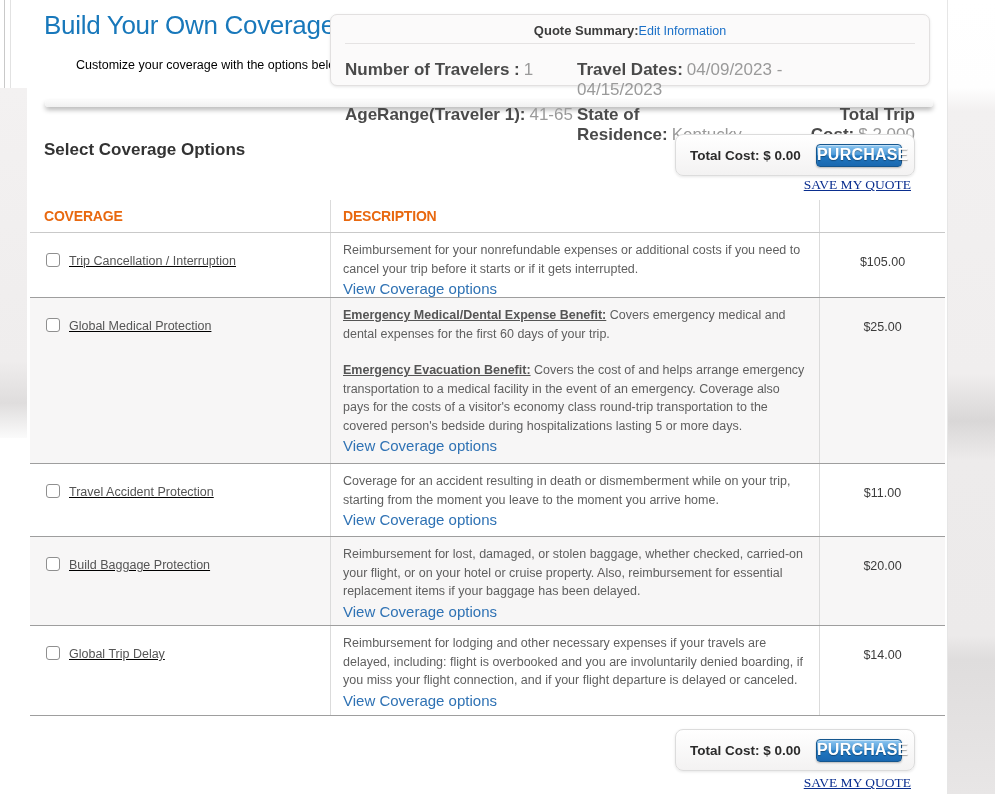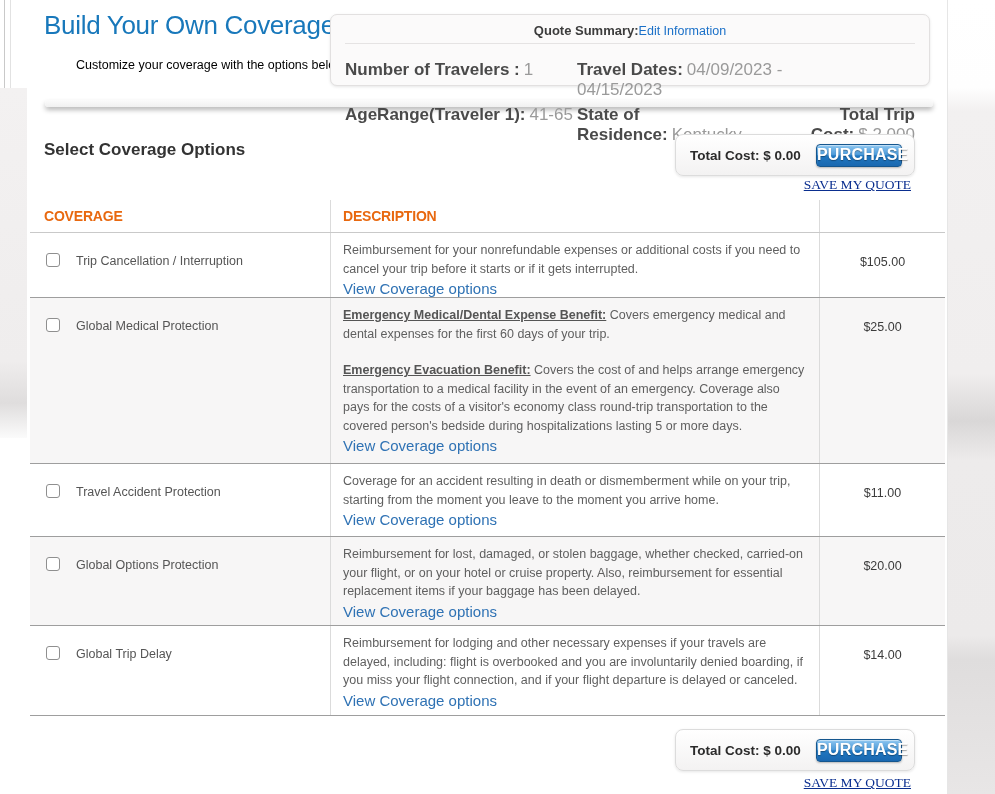--- a/index.html
+++ b/index.html
@@ -66,21 +66,21 @@
   .coverage-table { position:absolute; left:30px; top:200px; width:915px; }
   .t-head { display:flex; height:33px; border-bottom:1px solid #c9c9c9; box-sizing:border-box; }
   .th-cov { width:300px; box-sizing:border-box; padding-left:14px; display:flex; align-items:center; }
   .th-desc { width:490px; box-sizing:border-box; padding-left:12px; display:flex; align-items:center;
     border-left:1px solid #dbdbdb; border-right:1px solid #dbdbdb; }
   .th-price { width:125px; }
   .th-text { color:#e8680f; font-weight:700; font-size:14px; letter-spacing:-0.2px; }
   .t-row { display:flex; border-bottom:1px solid #9e9e9e; box-sizing:border-box; background:#fff; }
   .t-row.shaded { background:#f7f6f6; }
   .cell-cov { width:300px; box-sizing:border-box; padding:20px 10px 0 16px;
-    display:flex; align-items:flex-start; gap:16px; }
+    display:flex; align-items:flex-start; gap:9px;text-decoration:underline; }
   .checkbox { appearance:none; -webkit-appearance:none; width:14px; height:14px;
     border:1px solid #8f8f8f; border-radius:3px; background:#fff; margin:0; flex:none; cursor:pointer; }
   .cov-name { font-size:12.5px; color:#555; padding-top:1px; }
   .cell-desc { width:490px; box-sizing:border-box; border-left:1px solid #dbdbdb; border-right:1px solid #dbdbdb;
     padding:8px 14px 8px 12px; font-size:12.5px; line-height:18.5px; color:#5f5f5f; }
   .desc-p { margin:0; }
   .desc-p + .desc-p { margin-top:18px; }
   .desc-lead { font-weight:700; text-decoration:underline; color:#555; }
   .view-link { display:inline-block; margin-top:2px; color:#2f72b4; text-decoration:none;
     font-size:15px; cursor:pointer; }
@@ -175,21 +175,21 @@
     <div class="cell-desc">
       <p class="desc-p"><span>Coverage for an accident resulting in death or dismemberment while on your trip, starting from the moment you leave to the moment you arrive home.</span></p>
       <a href="#" class="view-link">View Coverage options</a>
     </div>
     <div class="cell-price">$11.00</div>
   </div>
 
   <div class="t-row shaded" style="height:89px">
     <div class="cell-cov">
       <input type="checkbox" class="checkbox" style="">
-      <span class="cov-name">Global Options Protection</span>
+      <span class="cov-name">Build Baggage Protection</span>
     </div>
     <div class="cell-desc">
       <p class="desc-p"><span>Reimbursement for lost, damaged, or stolen baggage, whether checked, carried-on your flight, or on your hotel or cruise property. Also, reimbursement for essential replacement items if your baggage has been delayed.</span></p>
       <a href="#" class="view-link">View Coverage options</a>
     </div>
     <div class="cell-price">$20.00</div>
   </div>
 
   <div class="t-row" style="height:90px">
     <div class="cell-cov">

